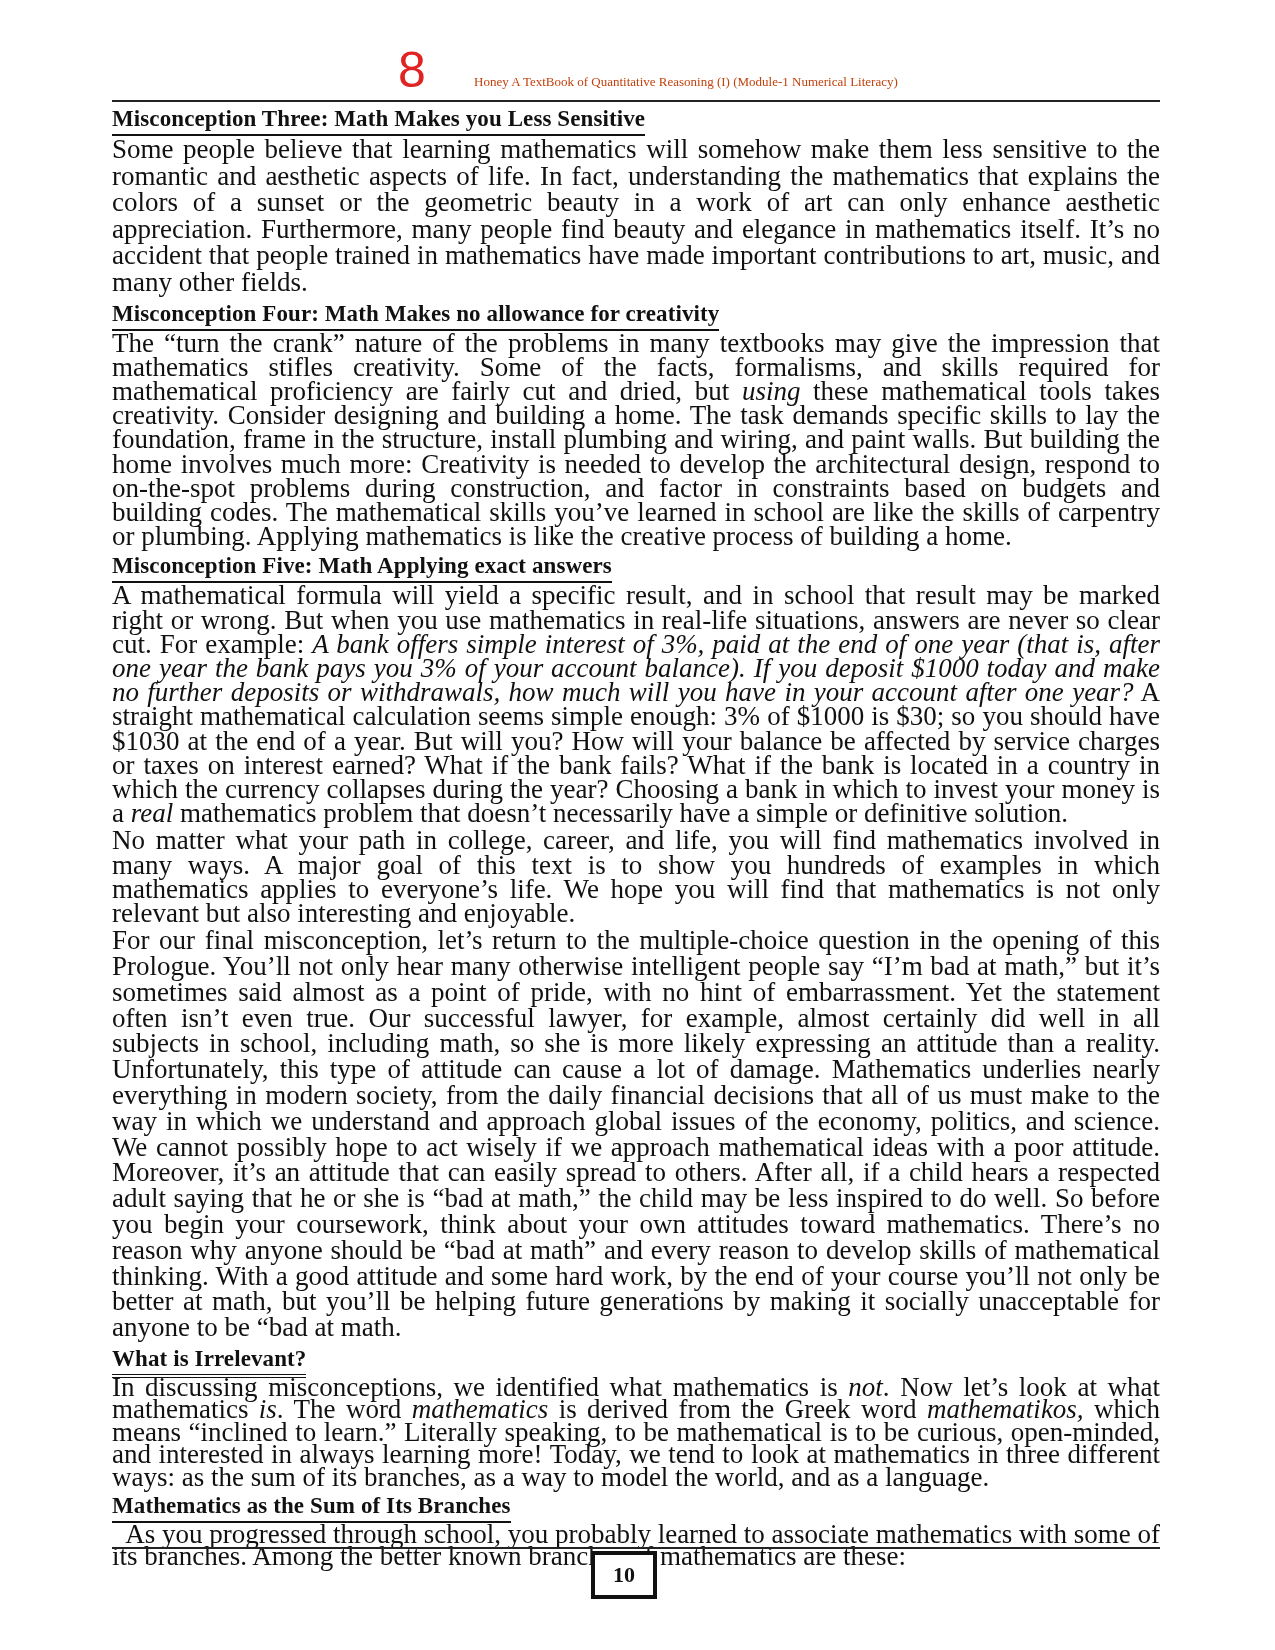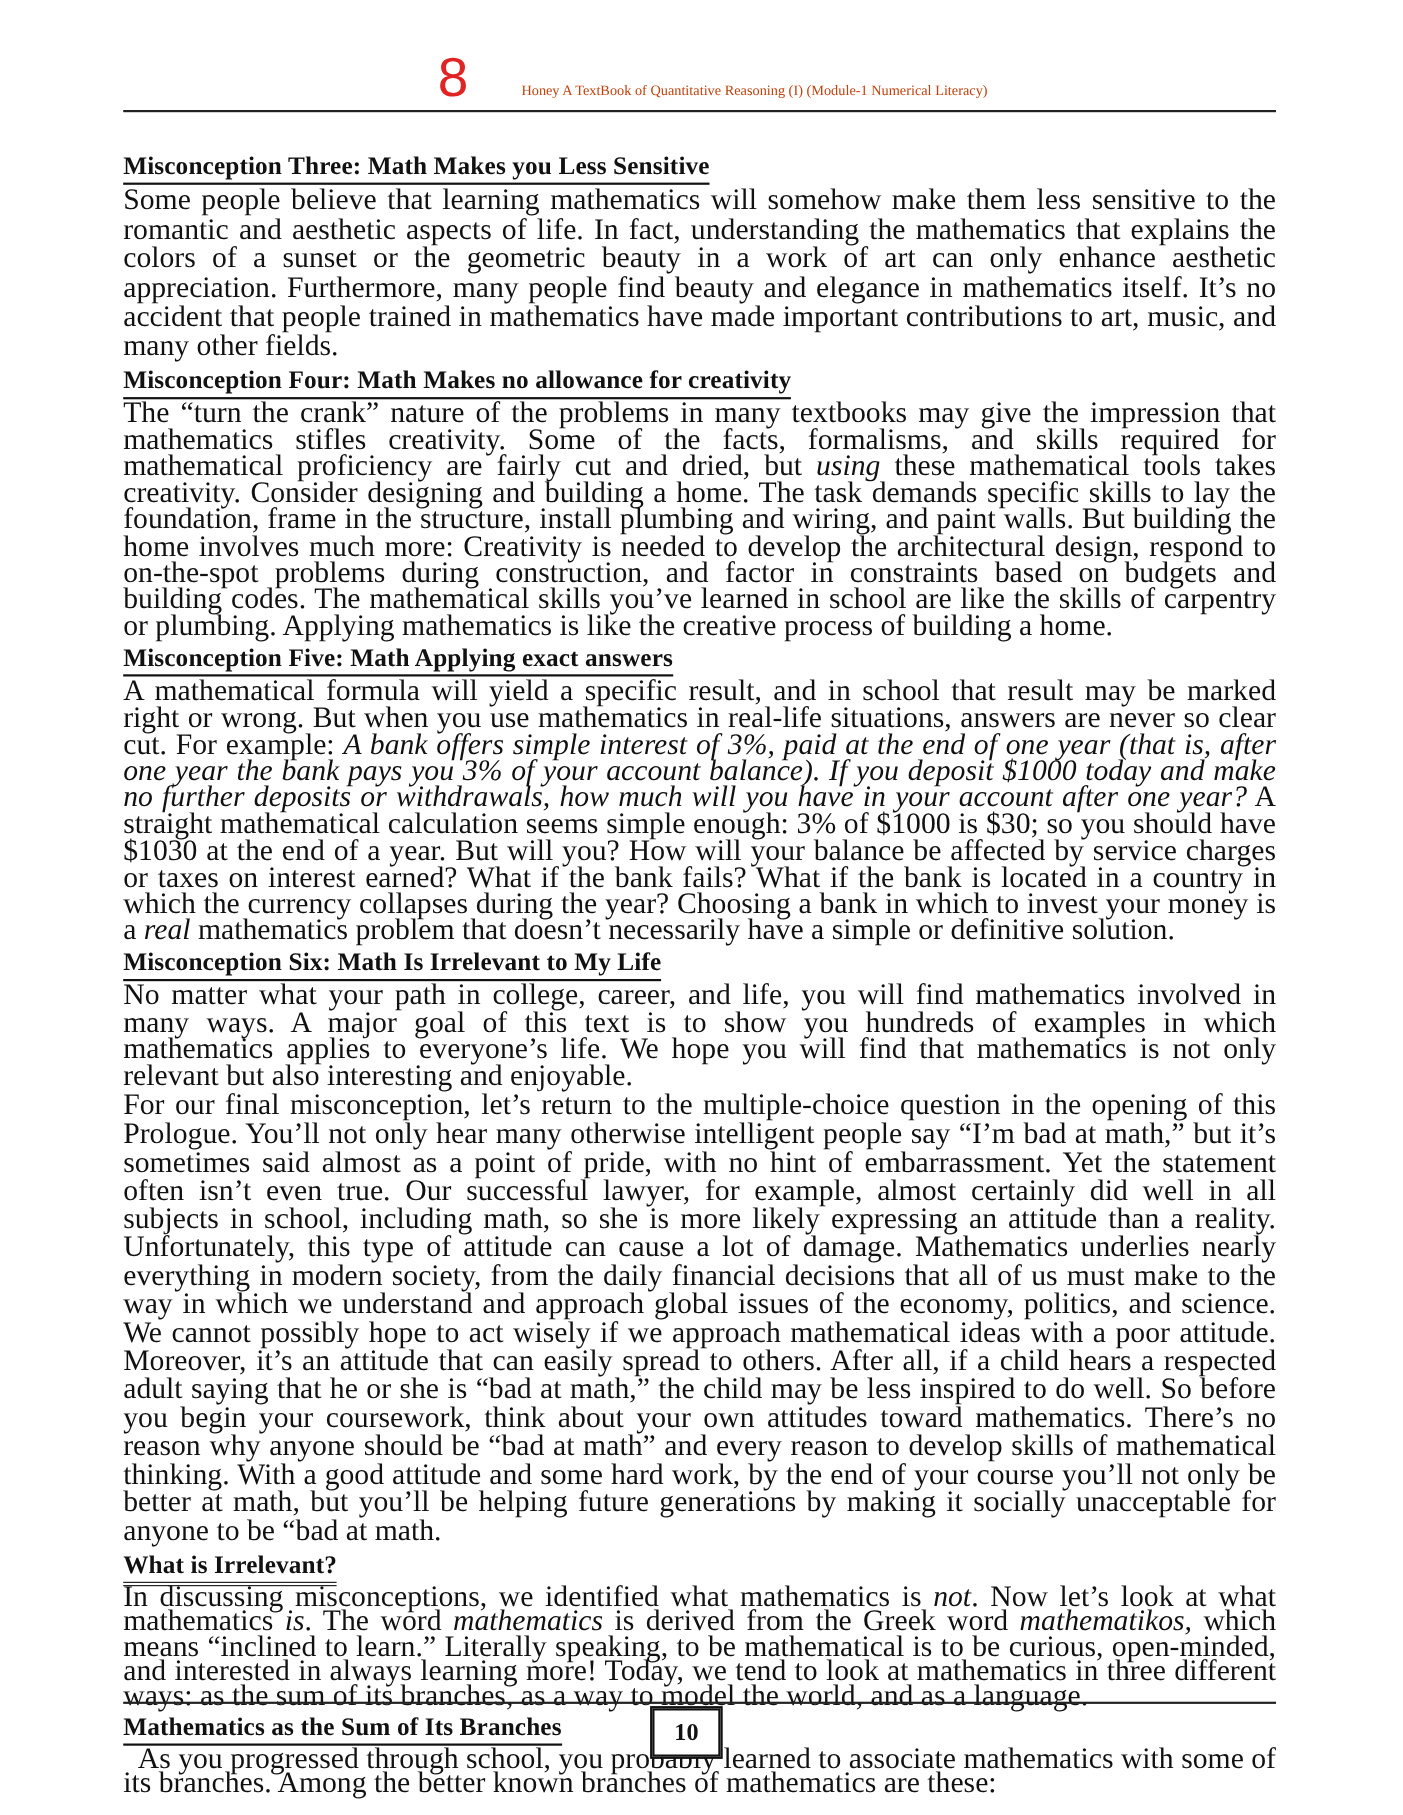--- a/index.html
+++ b/index.html
@@ -4,21 +4,21 @@
 <style>
   html, body { margin: 0; padding: 0; background: #ffffff; }
   body { width: 1275px; height: 1650px; position: relative; overflow: hidden;
          font-family: "Liberation Serif", serif; color: #111; }
   .header { position: absolute; left: 112px; top: 40px; width: 1048px; height: 62px; }
   .chap-num { position: absolute; left: 286px; top: 2px; font-family: "Liberation Sans", sans-serif;
               font-size: 50px; line-height: 56px; color: #e02424; font-weight: normal; }
   .book-title { position: absolute; left: 362px; top: 30px; font-size: 13px; line-height: 24px;
                 white-space: nowrap; color: #c2410c; }
   .header-rule { position: absolute; left: 112px; top: 100px; width: 1048px; height: 2px; background: #222; }
-  .content { position: absolute; left: 112px; top: 104px; width: 1048px; margin-top: 32px; }
+  .content { position: absolute; left: 112px; top: 104px; width: 1048px; }
   h2 { margin: 0; font-size: 23px; line-height: 30px; font-weight: bold; display: inline-block;
        border-bottom: 2px solid #111; padding-bottom: 0; letter-spacing: 0.1px; }
   h2.double { border-bottom: 4px double #111; }
   .h-wrap { height: 32px; }
   p { margin: 0 0 3px 0; font-size: 27px; line-height: 26.6px; text-align: justify; text-align-last: left; }
   p.tight { line-height: 24.2px; }
   em { font-style: italic; }
   .footer-rule { position: absolute; left: 112px; top: 1547px; width: 1048px; height: 2px; background: #222; }
   .page-box { position: absolute; left: 591px; top: 1551px; width: 66px; height: 48px; background: #111;
               box-sizing: border-box; padding: 2px; }
@@ -46,21 +46,20 @@
     <div class="h-wrap"><h2>Misconception Four: Math Makes no allowance for creativity</h2></div>
     <p class="tight"><span>The “turn the crank” nature of the problems in many textbooks may give the impression that mathematics stifles creativity. Some of the facts, formalisms, and skills required for mathematical proficiency are fairly cut and dried, but </span><em>using</em><span> these mathematical tools takes creativity. Consider designing and building a home. The task demands specific skills to lay the foundation, frame in the structure, install plumbing and wiring, and paint walls. But building the home involves much more: Creativity is needed to develop the architectural design, respond to on-the-spot problems during construction, and factor in constraints based on budgets and building codes. The mathematical skills you’ve learned in school are like the skills of carpentry or plumbing. Applying mathematics is like the creative process of building a home.</span></p>
   </section>
 
   <section>
     <div class="h-wrap"><h2>Misconception Five: Math Applying exact answers</h2></div>
     <p class="tight"><span>A mathematical formula will yield a specific result, and in school that result may be marked right or wrong. But when you use mathematics in real-life situations, answers are never so clear cut. For example: </span><em>A bank offers simple interest of 3%, paid at the end of one year (that is, after one year the bank pays you 3% of your account balance). If you deposit $1000 today and make no further deposits or withdrawals, how much will you have in your account after one year?</em><span> A straight mathematical calculation seems simple enough: 3% of $1000 is $30; so you should have $1030 at the end of a year. But will you? How will your balance be affected by service charges or taxes on interest earned? What if the bank fails? What if the bank is located in a country in which the currency collapses during the year? Choosing a bank in which to invest your money is a </span><em>real</em><span> mathematics problem that doesn’t necessarily have a simple or definitive solution.</span></p>
   </section>
 
   <section>
-    <div class="h-wrap"><h2>Misconception Six: Math Is Irrelevant to My Life</h2></div>
     <p class="tight">No matter what your path in college, career, and life, you will find mathematics involved in many ways. A major goal of this text is to show you hundreds of examples in which mathematics applies to everyone’s life. We hope you will find that mathematics is not only relevant but also interesting and enjoyable.</p>
   </section>
 
   <section>
     <p class="tight" style="line-height:25.8px">For our final misconception, let’s return to the multiple-choice question in the opening of this Prologue. You’ll not only hear many otherwise intelligent people say “I’m bad at math,” but it’s sometimes said almost as a point of pride, with no hint of embarrassment. Yet the statement often isn’t even true. Our successful lawyer, for example, almost certainly did well in all subjects in school, including math, so she is more likely expressing an attitude than a reality. Unfortunately, this type of attitude can cause a lot of damage. Mathematics underlies nearly everything in modern society, from the daily financial decisions that all of us must make to the way in which we understand and approach global issues of the economy, politics, and science. We cannot possibly hope to act wisely if we approach mathematical ideas with a poor attitude. Moreover, it’s an attitude that can easily spread to others. After all, if a child hears a respected adult saying that he or she is “bad at math,” the child may be less inspired to do well. So before you begin your coursework, think about your own attitudes toward mathematics. There’s no reason why anyone should be “bad at math” and every reason to develop skills of mathematical thinking. With a good attitude and some hard work, by the end of your course you’ll not only be better at math, but you’ll be helping future generations by making it socially unacceptable for anyone to be “bad at math.</p>
   </section>
 
   <section>
     <div class="h-wrap"><h2 class="double">What is Irrelevant?</h2></div>
     <p class="tight" style="line-height:22.4px"><span>In discussing misconceptions, we identified what mathematics is </span><em>not</em><span>. Now let’s look at what mathematics </span><em>is</em><span>. The word </span><em>mathematics</em><span> is derived from the Greek word </span><em>mathematikos,</em><span> which means “inclined to learn.” Literally speaking, to be mathematical is to be curious, open-minded, and interested in always learning more! Today, we tend to look at mathematics in three different ways: as the sum of its branches, as a way to model the world, and as a language.</span></p>

